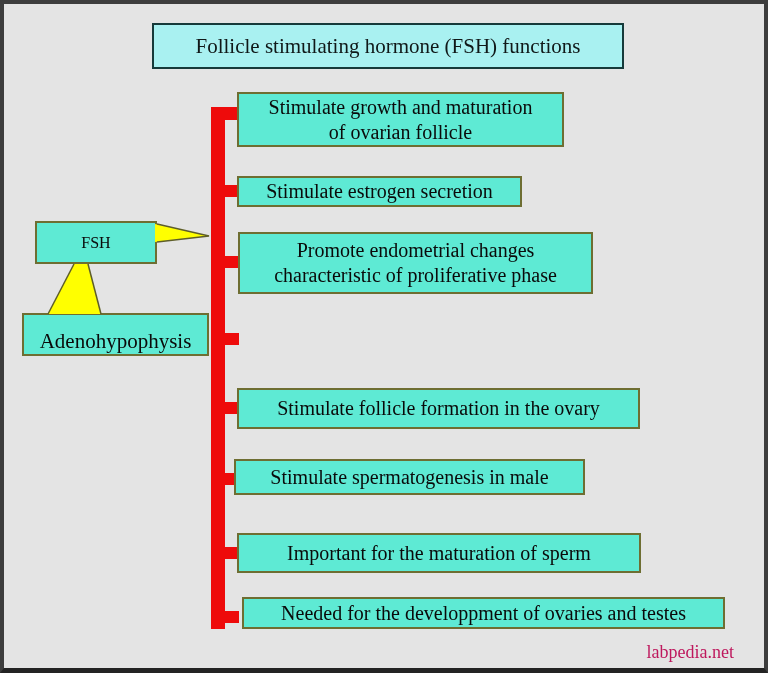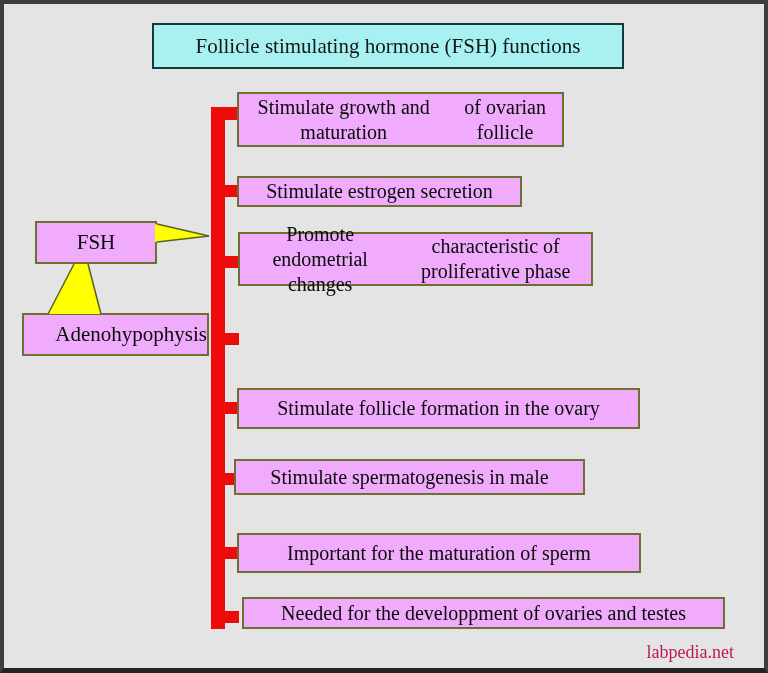--- a/index.html
+++ b/index.html
@@ -23,31 +23,31 @@
     box-sizing: border-box;
     background: #a9f1f1;
     border: 2px solid #163a3a;
     display: flex; align-items: center; justify-content: center;
     font-size: 21px; color: #101818;
   }
 
   .ybox {
     position: absolute;
     box-sizing: border-box;
-    background: #f0abfc;
+    background: #5eead4;
     border: 2px solid #6e6e32;
-    display: flex; flex-direction: row;
+    display: flex; flex-direction: column;
     align-items: center; justify-content: center;
     font-size: 20px; color: #0a0a0a;
     line-height: 1.25;
     text-align: center;
     z-index: 2;
   }
 
-  .fsh-box { font-size: 21px; }
+  .fsh-box { font-size: 16px; }
   .gland-box { font-size: 21px; justify-content: flex-end; }
 
   .spine, .stub {
     position: absolute;
     background: #ee0b0b;
     z-index: 1;
   }
 
   .callout-svg {
     position: absolute;
@@ -102,21 +102,21 @@
 
   <div class="ybox" style="left:233px; top:88px; width:327px; height:55px;">
     <span>Stimulate growth and maturation</span>
     <span>of ovarian follicle</span>
   </div>
 
   <div class="ybox" style="left:233px; top:172px; width:285px; height:31px;">
     <span>Stimulate estrogen secretion</span>
   </div>
 
-  <div class="ybox" style="left:234px; top:228px; width:355px; height:54px;">
+  <div class="ybox" style="left:234px; top:228px; width:355px; height:62px;">
     <span>Promote endometrial changes</span>
     <span>characteristic of proliferative phase</span>
   </div>
 
 
   <div class="ybox" style="left:233px; top:384px; width:403px; height:41px;">
     <span>Stimulate follicle formation in the ovary</span>
   </div>
 
   <div class="ybox" style="left:230px; top:455px; width:351px; height:36px;">

